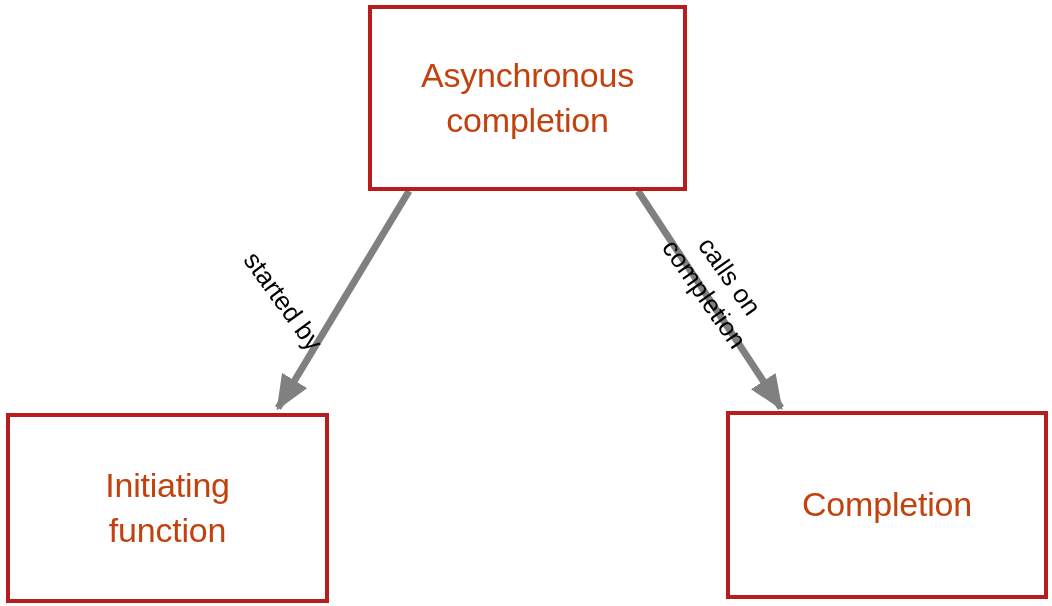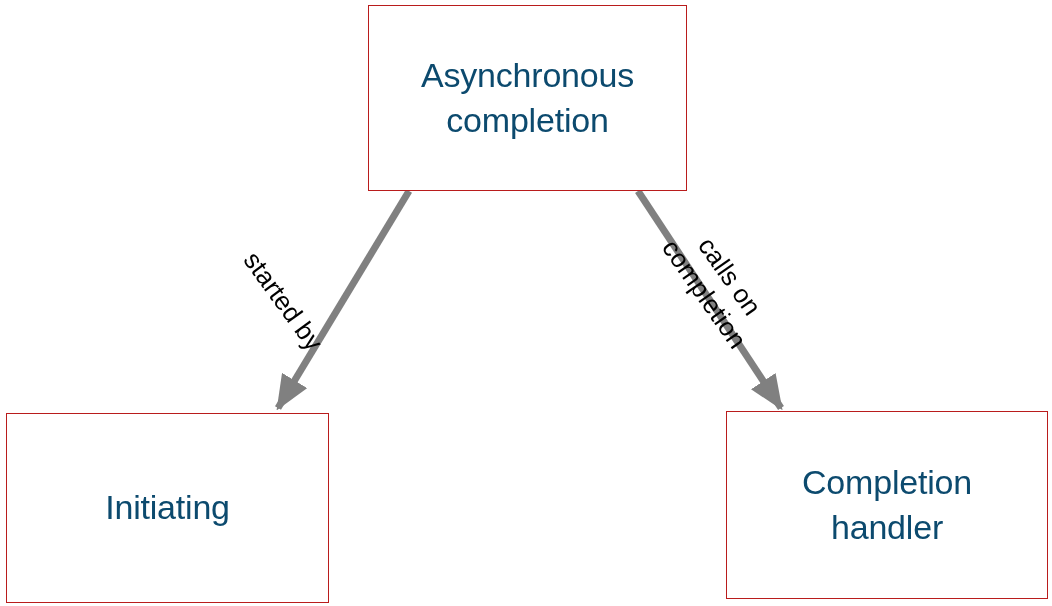--- a/index.html
+++ b/index.html
@@ -12,26 +12,26 @@
     width: 1052px;
     height: 606px;
     background: #ffffff;
     overflow: hidden;
     font-family: "Liberation Sans", "DejaVu Sans", sans-serif;
   }
   .node-box {
     position: absolute;
     box-sizing: border-box;
     background: #ffffff;
-    border: 1px solid #b91c1c;
+    border: 4px solid #b91c1c;
     display: flex;
     flex-direction: column;
     align-items: center;
     justify-content: center;
-    color: #0c4a6e;
+    color: #c2410c;
     font-size: 34px;
     line-height: 1.33;
     letter-spacing: -0.2px;
     text-align: center;
     z-index: 3;
   }
   .node-line {
     display: block;
     white-space: nowrap;
   }
@@ -102,25 +102,25 @@
     <line x1="638" y1="191" x2="781" y2="408" stroke="#808080" stroke-width="7" marker-end="url(#arrowhead-gray)"></line>
   </svg>
 
   <div class="node-box" id="box-async">
     <span class="node-line">Asynchronous</span>
     <span class="node-line">completion</span>
   </div>
 
   <div class="node-box" id="box-initiating">
     <span class="node-line">Initiating</span>
+    <span class="node-line">function</span>
   </div>
 
   <div class="node-box" id="box-completion">
     <span class="node-line">Completion</span>
-    <span class="node-line">handler</span>
   </div>
 
   <div class="edge-label" id="label-started-by">
     <span class="lbl-line">started by</span>
   </div>
 
   <div class="edge-label" id="label-calls-on">
     <span class="lbl-line">calls on</span>
     <span class="lbl-line">completion</span>
   </div>

